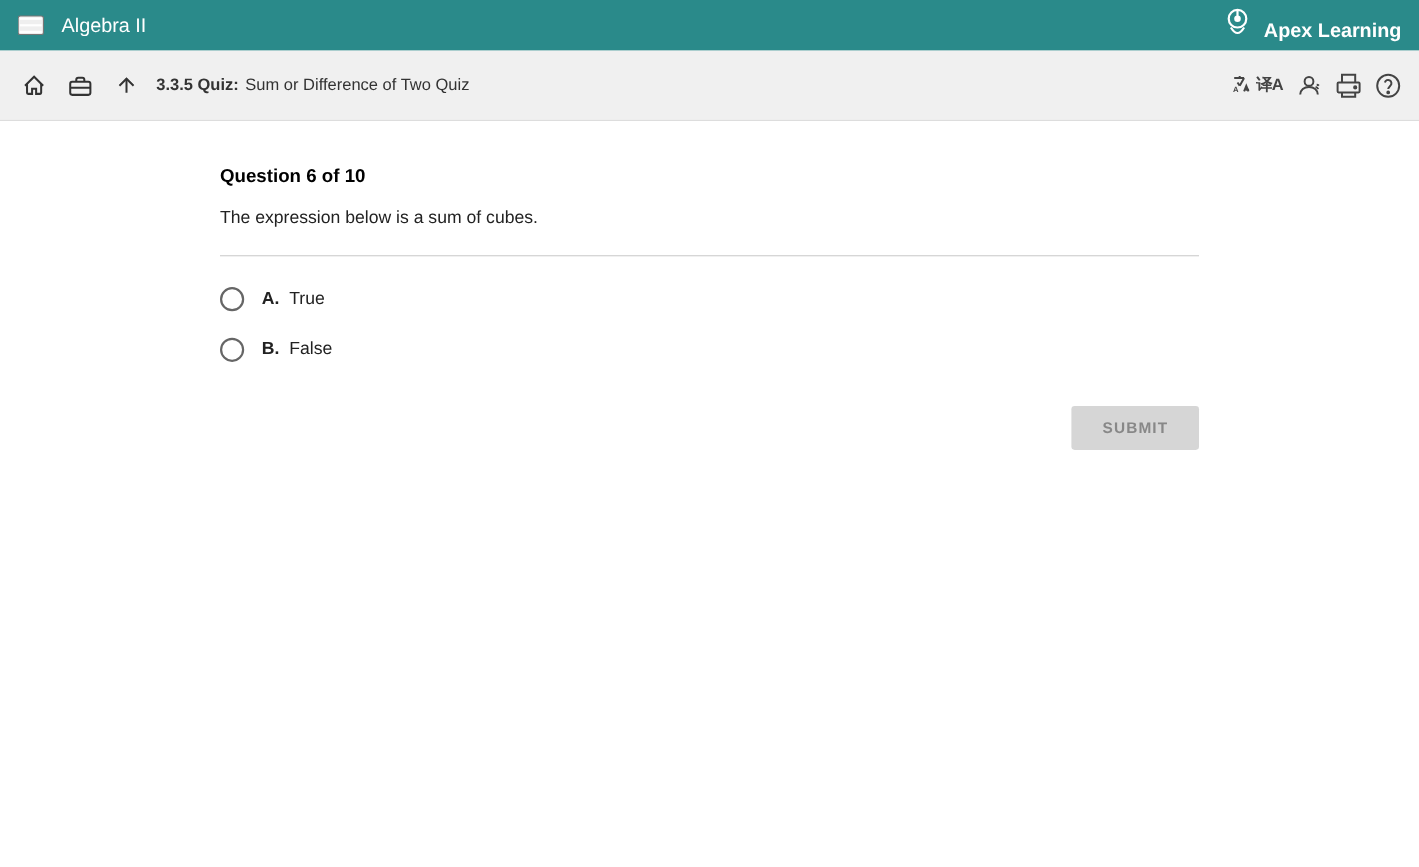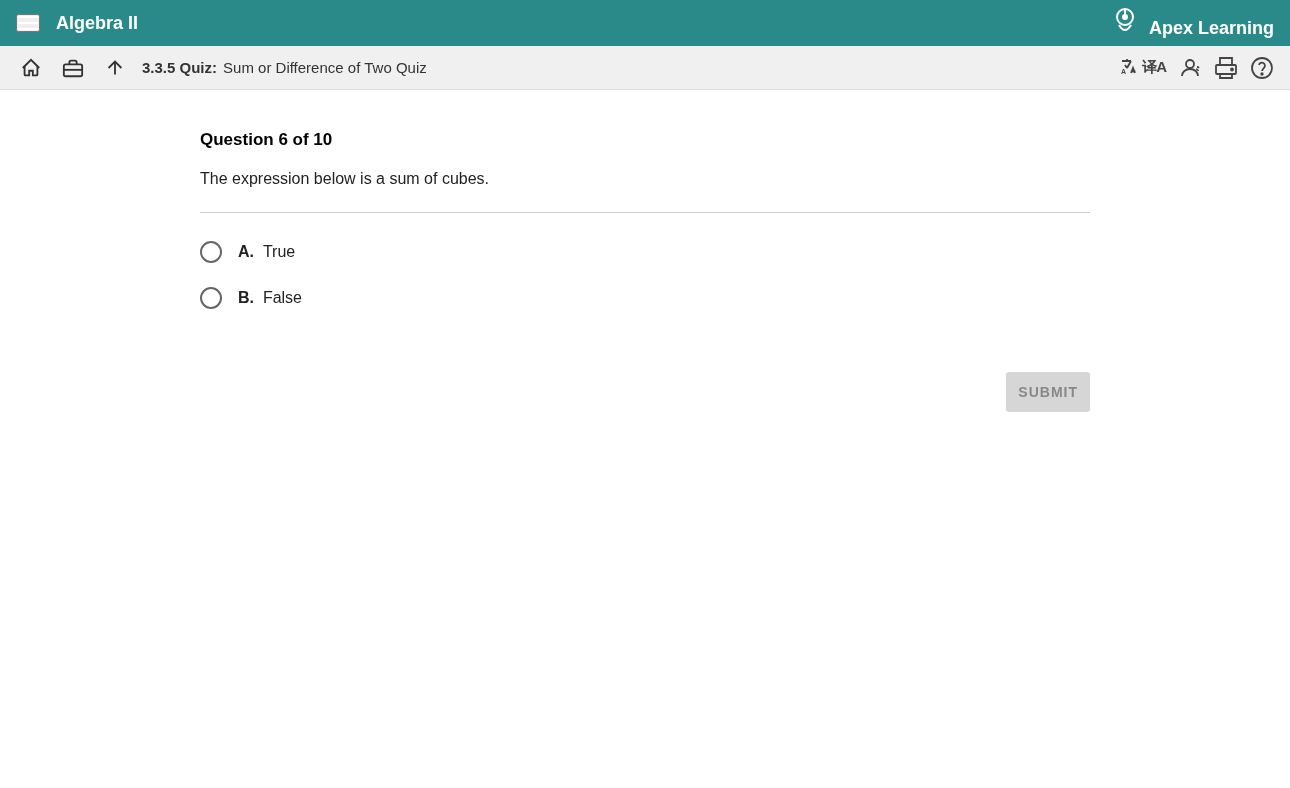--- a/index.html
+++ b/index.html
@@ -27,39 +27,39 @@
     }
     #menu-icon span {
       display: block;
       width: 20px;
       height: 2px;
       background: #fff;
     }
     #course-title {
       color: #fff;
       font-size: 18px;
-      font-weight: bold;
+      font-weight: normal;
     }
     #apex-logo-area {
       display: flex;
       align-items: flex-end;
       gap: 8px;
       color: #fff;
       font-size: 18px;
       font-weight: bold;
     }
     #apex-logo-icon {
       width: 32px;
       height: 32px;
     }
 
     
     #toolbar {
       background-color: #f0f0f0;
-      height: 44px;
+      height: 64px;
       display: flex;
       align-items: center;
       padding: 0 16px;
       border-bottom: 1px solid #ddd;
       gap: 8px;
     }
     #toolbar-left {
       display: flex;
       align-items: center;
       gap: 12px;
@@ -157,27 +157,26 @@
     #submit-area {
       display: flex;
       justify-content: flex-end;
       margin-top: 40px;
       padding-right: 0px;
     }
     #submit-btn {
       background-color: #d6d6d6;
       color: #888;
       border: none;
-      padding: 12px 12px;
+      padding: 12px 28px;
       font-size: 14px;
       font-weight: bold;
       letter-spacing: 1px;
       cursor: not-allowed;
       border-radius: 3px;
-      margin-top: 23px;
     }
   </style>
 </head>
 <body>
 
 <div id="top-bar">
   <div id="top-bar-left">
     <button id="menu-icon-btn">
       <div id="menu-icon">
         <span></span>

